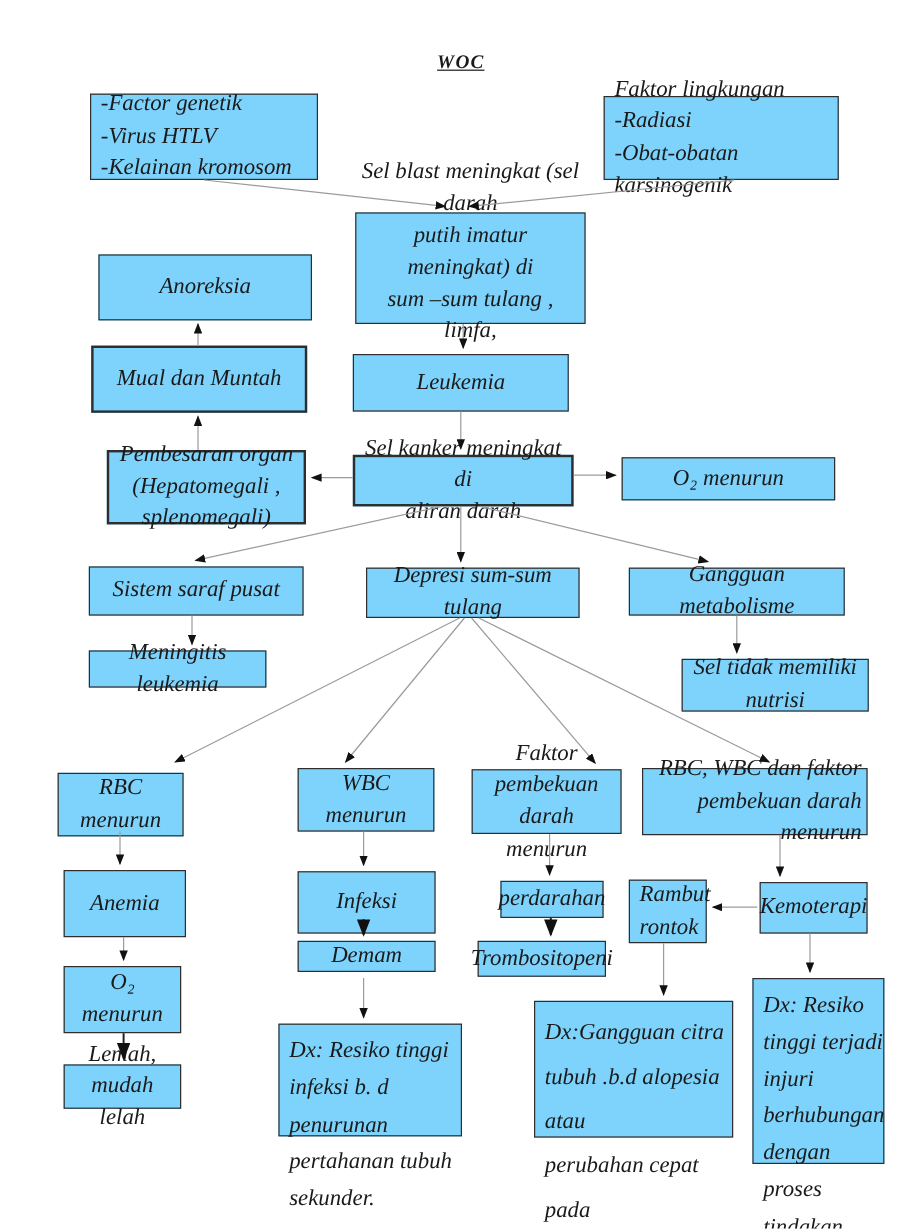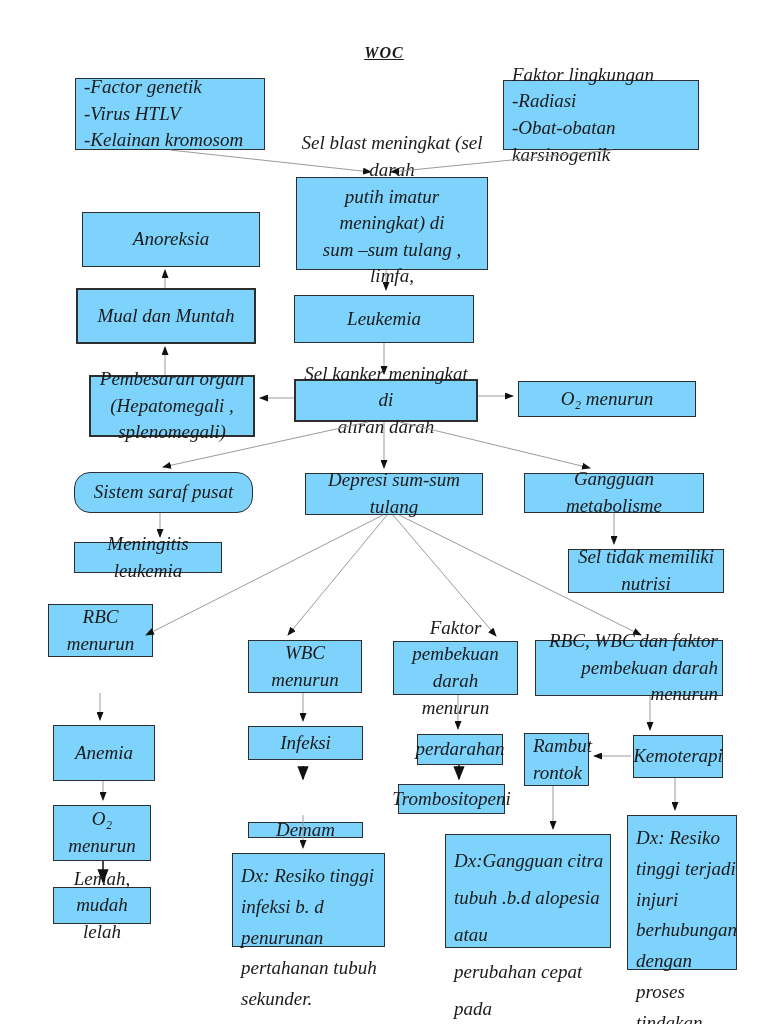--- a/index.html
+++ b/index.html
@@ -101,55 +101,55 @@
 
   <div class="node b2" style="left:89px;top:375px;width:166px;height:62px;">Pembesaran organ
 (Hepatomegali ,
 splenomegali)</div>
 
   <div class="node b2" style="left:294px;top:379px;width:184px;height:43px;">Sel kanker meningkat di
 aliran darah</div>
 
   <div class="node" style="left:518px;top:381px;width:178px;height:36px;">O₂ menurun</div>
 
-  <div class="node" style="left:74px;top:472px;width:179px;height:41px;border-radius:16px;">Sistem saraf pusat</div>
+  <div class="node" style="left:74px;top:472px;width:179px;height:41px;">Sistem saraf pusat</div>
 
   <div class="node" style="left:305px;top:473px;width:178px;height:42px;">Depresi sum-sum tulang</div>
 
   <div class="node" style="left:524px;top:473px;width:180px;height:40px;">Gangguan metabolisme</div>
 
   <div class="node" style="left:74px;top:542px;width:148px;height:31px;">Meningitis leukemia</div>
 
   <div class="node" style="left:568px;top:549px;width:156px;height:44px;">Sel tidak memiliki
 nutrisi</div>
 
-  <div class="node" style="left:48px;top:604px;width:105px;height:53px;">RBC menurun</div>
+  <div class="node" style="left:48px;top:644px;width:105px;height:53px;">RBC menurun</div>
 
   <div class="node" style="left:248px;top:640px;width:114px;height:53px;">WBC menurun</div>
 
   <div class="node" style="left:393px;top:641px;width:125px;height:54px;">Faktor pembekuan
 darah menurun</div>
 
   <div class="node" style="left:535px;top:640px;width:188px;height:56px;text-align:right;">RBC, WBC dan faktor
 pembekuan darah menurun</div>
 
   <div class="node" style="left:53px;top:725px;width:102px;height:56px;">Anemia</div>
 
-  <div class="node" style="left:248px;top:726px;width:115px;height:34px;">Infeksi</div>
+  <div class="node" style="left:248px;top:726px;width:115px;height:52px;">Infeksi</div>
 
   <div class="node" style="left:417px;top:734px;width:86px;height:31px;">perdarahan</div>
 
   <div class="node al" style="left:524px;top:733px;width:65px;height:53px;">Rambut
 rontok</div>
 
   <div class="node" style="left:633px;top:735px;width:90px;height:43px;">Kemoterapi</div>
 
   <div class="node" style="left:53px;top:805px;width:98px;height:56px;">O₂ menurun</div>
 
-  <div class="node" style="left:248px;top:784px;width:115px;height:16px;margin-top:38px;">Demam</div>
+  <div class="node" style="left:248px;top:784px;width:115px;height:26px;">Demam</div>
 
   <div class="node" style="left:398px;top:784px;width:107px;height:30px;">Trombositopeni</div>
 
   <div class="node al at lh-med" style="left:232px;top:853px;width:153px;height:94px;">Dx: Resiko tinggi
 infeksi b. d penurunan
 pertahanan tubuh
 sekunder.</div>
 
   <div class="node al at lh-tall" style="left:445px;top:834px;width:166px;height:114px;">Dx:Gangguan citra
 tubuh .b.d alopesia atau

